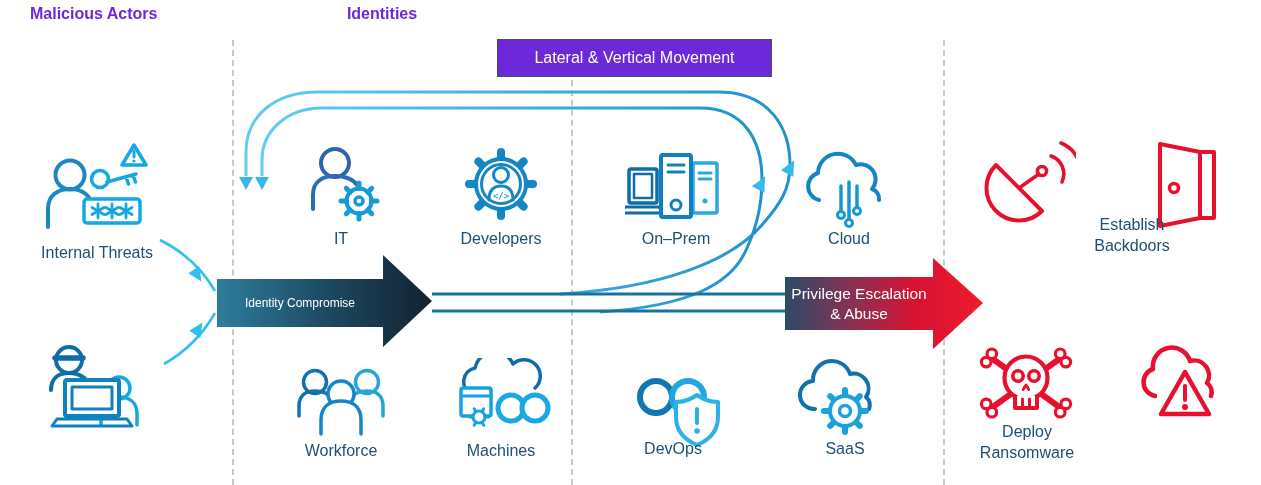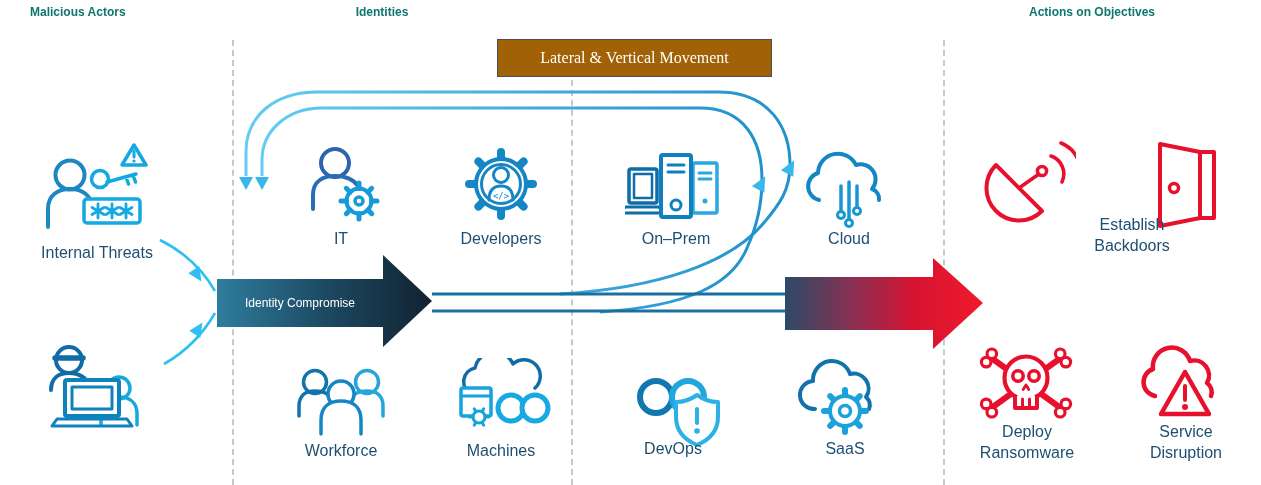--- a/index.html
+++ b/index.html
@@ -1,40 +1,39 @@
 <!DOCTYPE html>
 <html><head>
 <meta charset="utf-8">
 <style>
   html,body{margin:0;padding:0;background:#fff;}
   #canvas{position:relative;width:1261px;height:485px;background:#fff;overflow:hidden;
           font-family:"Liberation Sans", sans-serif;}
-  .col-header{position:absolute;top:5px;font-weight:bold;font-size:12px;color:#0f766e;white-space:nowrap;}
+  .col-header{position:absolute;top:5px;font-weight:bold;font-size:16px;color:#6d28d9;white-space:nowrap;}
   .ctr{transform:translateX(-50%);}
   .divider{position:absolute;top:40px;height:445px;width:0;border-left:2px dashed #c6c9cc;}
-  .badge{position:absolute;background:#a16207;border:1px solid #4a4f57;color:#fff;
-         display:flex;align-items:center;justify-content:center;font-size:16px;white-space:nowrap;font-family:Liberation Serif, serif;}
+  .badge{position:absolute;background:#6d28d9;border:1px solid #4a4f57;color:#fff;
+         display:flex;align-items:center;justify-content:center;font-size:16px;white-space:nowrap;}
   .lbl{position:absolute;transform:translateX(-50%);text-align:center;color:#1e4f72;
        font-size:16px;line-height:21px;white-space:nowrap;}
   .lbl span{display:block;}
   .arrow-label{position:absolute;display:flex;flex-direction:column;align-items:center;
        justify-content:center;color:#fff;text-align:center;white-space:nowrap;}
   .icon{position:absolute;}
   .icon svg{display:block;width:100%;height:100%;}
   svg *{vector-effect:none;}
   #flow{position:absolute;left:0;top:0;}
 </style>
 </head>
 <body>
 
 <div id="canvas">
 
   <div class="col-header" style="left:30px">Malicious Actors</div>
   <div class="col-header ctr" style="left:382px">Identities</div>
-  <div class="col-header ctr" style="left:1092px">Actions on Objectives</div>
 
   <div class="divider" style="left:232px"></div>
   <div class="divider" style="left:571px"></div>
   <div class="divider" style="left:943px"></div>
 
   <svg id="flow" width="1261" height="485" viewBox="0 0 1261 485">
     <defs>
       <linearGradient id="gIC" x1="0" y1="0" x2="1" y2="0">
         <stop offset="0" stop-color="#2e7d9d"></stop>
           <stop offset="0.5" stop-color="#1d4a63"></stop>
@@ -77,20 +76,24 @@
       <polygon points="0,-10 -6.5,4 6.5,4" transform="translate(197,331) rotate(33)"></polygon>
     </g>
 
     <polygon fill="url(#gIC)" points="217,279 383,279 383,255 432,301 383,347 383,327 217,327"></polygon>
     <polygon fill="url(#gPE)" points="785,277 933,277 933,258 983,303 933,349 933,330 785,330"></polygon>
   </svg>
 
   <div class="badge" style="left:497px;top:39px;width:273px;height:36px">Lateral &amp; Vertical Movement</div>
 
   <div class="arrow-label" style="left:215px;top:279px;width:170px;height:48px;font-size:12px">Identity Compromise</div>
+  <div class="arrow-label" style="left:785px;top:277px;width:148px;height:53px;font-size:15.5px;line-height:20px">
+    <span>Privilege Escalation</span>
+    <span>&amp; Abuse</span>
+  </div>
 
   <div class="icon" style="left:35px;top:143px;width:130px;height:100px">
     <svg viewBox="-65 -50 130 100" fill="none" stroke-linecap="round" stroke-linejoin="round">
       <circle cx="-30" cy="-18" r="14.5" stroke="#1d87c2" stroke-width="4"></circle>
       <path d="M-52,34 V16 C-52,2 -42,-4 -30,-4 C-18,-4 -8,2 -8,16" stroke="#1d87c2" stroke-width="4"></path>
       <path d="M22,-28 L34,-48 L46,-28 Z" stroke="#14a8e0" stroke-width="3.5"></path>
       <path d="M34,-42 V-36" stroke="#14a8e0" stroke-width="3"></path>
         <circle cx="34" cy="-32" r="1.6" fill="#14a8e0" stroke="none"></circle>
       <circle cx="0" cy="-14" r="8.5" stroke="#14a8e0" stroke-width="3.5"></circle>
       <path d="M7,-11 L36,-19 M26,-16 l2.5,7 M33,-18 l2.5,7" stroke="#14a8e0" stroke-width="3.5"></path>
@@ -259,18 +262,14 @@
   <div class="lbl" style="left:845px;top:438px">SaaS</div>
 
   <div class="lbl" style="left:1132px;top:214px">
     <span>Establish</span>
     <span>Backdoors</span>
   </div>
   <div class="lbl" style="left:1027px;top:421px">
     <span>Deploy</span>
     <span>Ransomware</span>
   </div>
-  <div class="lbl" style="left:1186px;top:421px">
-    <span>Service</span>
-    <span>Disruption</span>
-  </div>
 
 </div>
 
 </body></html>

